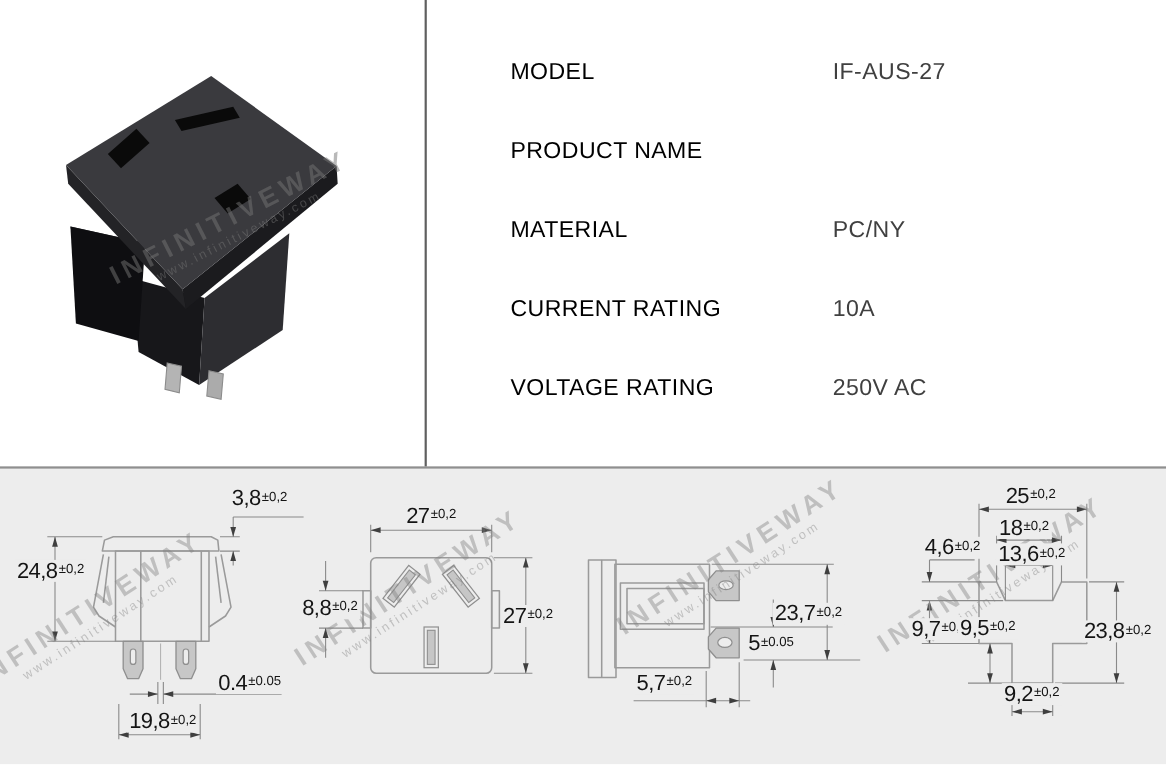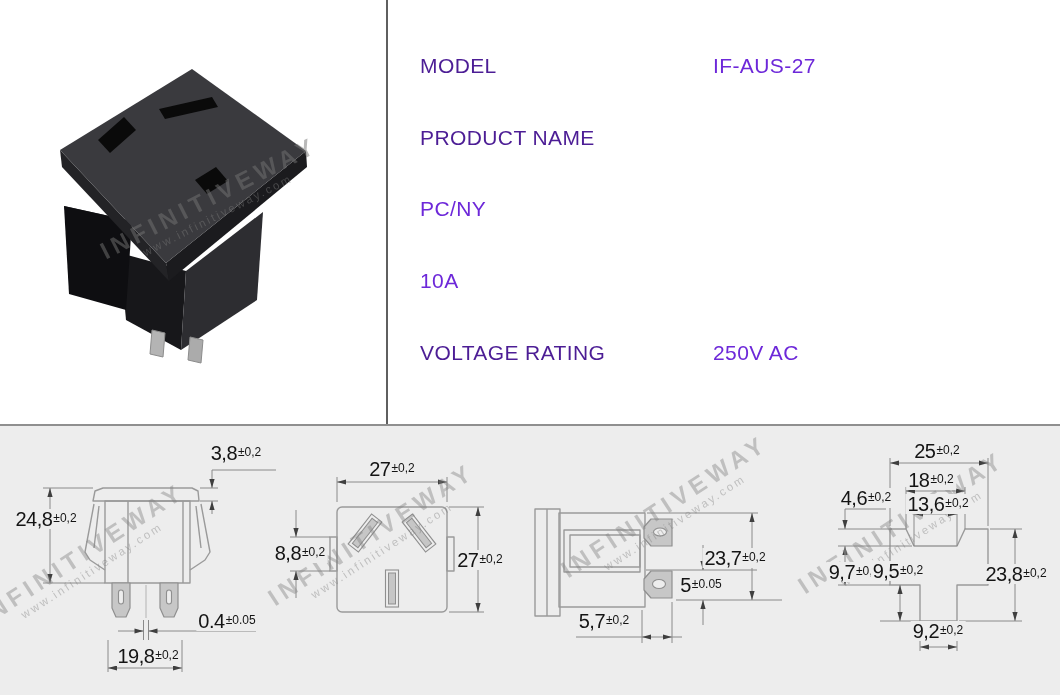--- a/index.html
+++ b/index.html
@@ -2,22 +2,22 @@
 <html><head>
 <meta charset="utf-8">
 <style>
   html,body{margin:0;padding:0;background:#fff;}
   .page{position:relative;width:1060px;height:695px;background:#ffffff;overflow:hidden;
         font-family:"Liberation Sans",sans-serif;}
   
   .v-divider{position:absolute;left:386px;top:0;width:2px;height:424px;background:#5f5f5f;z-index:4;}
   .spec-panel{position:absolute;left:0;top:0;width:1060px;height:424px;}
   .spec-row{position:absolute;left:420px;width:630px;display:flex;align-items:center;height:24px;}
-  .spec-label{width:293px;font-size:21px;color:#4c1d95;letter-spacing:.4px;}
-  .spec-value{flex:1;font-size:21px;color:#6d28d9;letter-spacing:.4px;}
+  .spec-label{width:293px;font-size:21px;color:#000000;letter-spacing:.4px;margin-left:44px;}
+  .spec-value{flex:1;font-size:21px;color:#404040;letter-spacing:.4px;}
   .photo-panel{position:absolute;left:0;top:0;width:387px;height:424px;background:#fff;}
   .photo-svg{position:absolute;left:0;top:0;z-index:1;}
   
   .wm{position:absolute;z-index:2;text-align:center;white-space:nowrap;pointer-events:none;
       color:rgba(128,128,128,.42);transform:translate(-50%,-50%) rotate(-33deg);}
   .wm-main{display:block;font-size:24px;font-weight:bold;letter-spacing:5px;line-height:1.1;}
   .wm-sub{display:block;font-size:11.5px;letter-spacing:2.5px;line-height:1.1;}
   .photo-wm{transform:translate(-50%,-50%) rotate(-27deg);color:rgba(115,115,115,.5);}
   
   .drawings-bg{position:absolute;left:0;top:424px;width:1060px;height:271px;background:#ededed;
@@ -67,23 +67,25 @@
 
   <div class="spec-panel">
     <div class="spec-row" style="top:54px">
       <span class="spec-label">MODEL</span>
       <span class="spec-value">IF-AUS-27</span>
     </div>
     <div class="spec-row" style="top:126px">
       <span class="spec-label">PRODUCT NAME</span>
     </div>
     <div class="spec-row" style="top:197px">
+      <span class="spec-label">MATERIAL</span>
       <span class="spec-value">PC/NY</span>
     </div>
     <div class="spec-row" style="top:269px">
+      <span class="spec-label">CURRENT RATING</span>
       <span class="spec-value">10A</span>
     </div>
     <div class="spec-row" style="top:341px">
       <span class="spec-label">VOLTAGE RATING</span>
       <span class="spec-value">250V AC</span>
     </div>
   </div>
 
   <div class="drawings-bg"></div>
 

